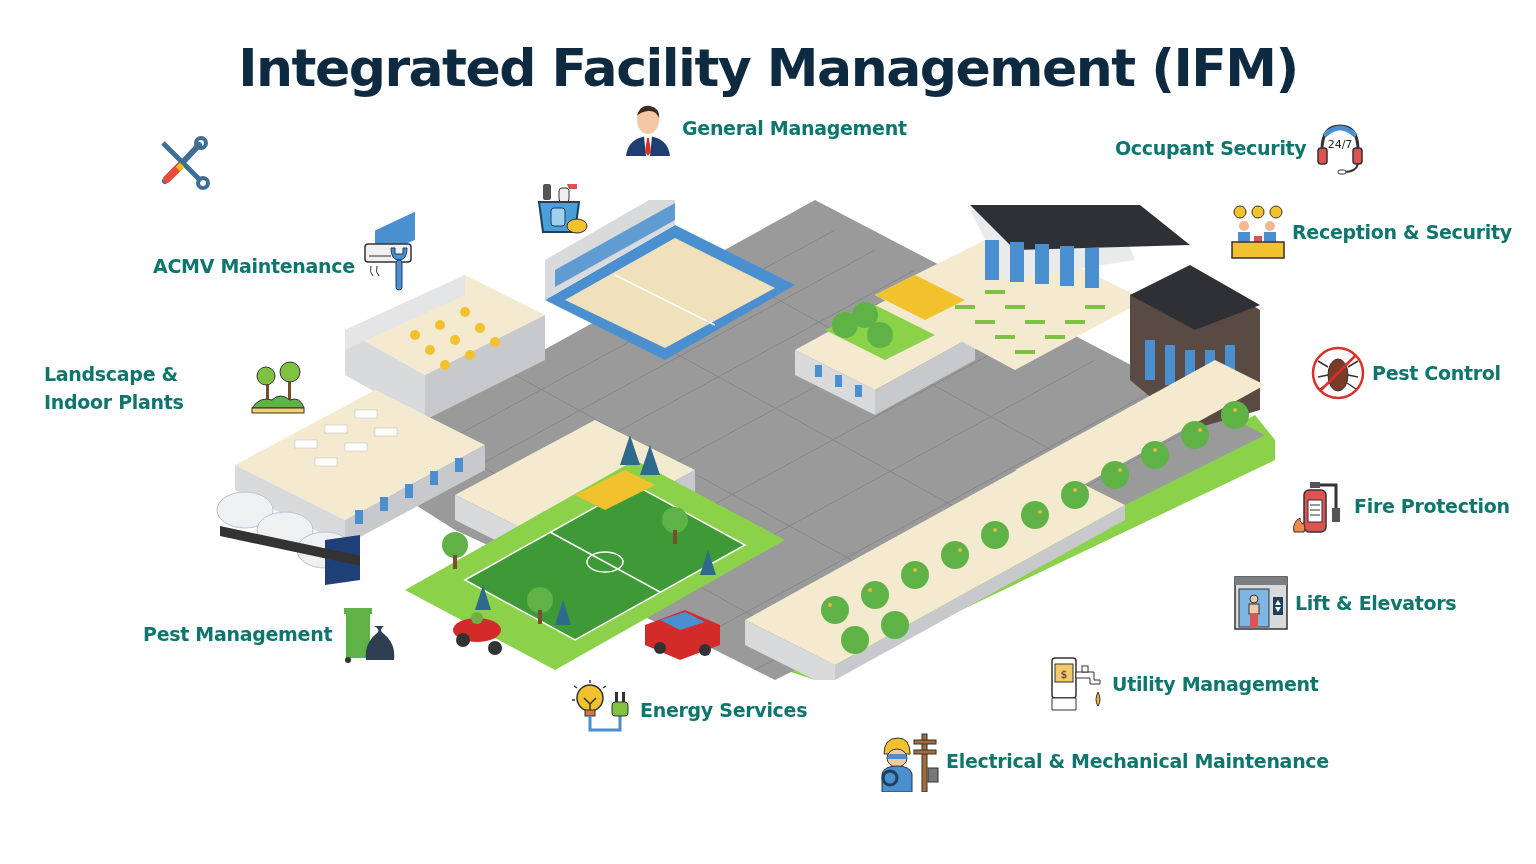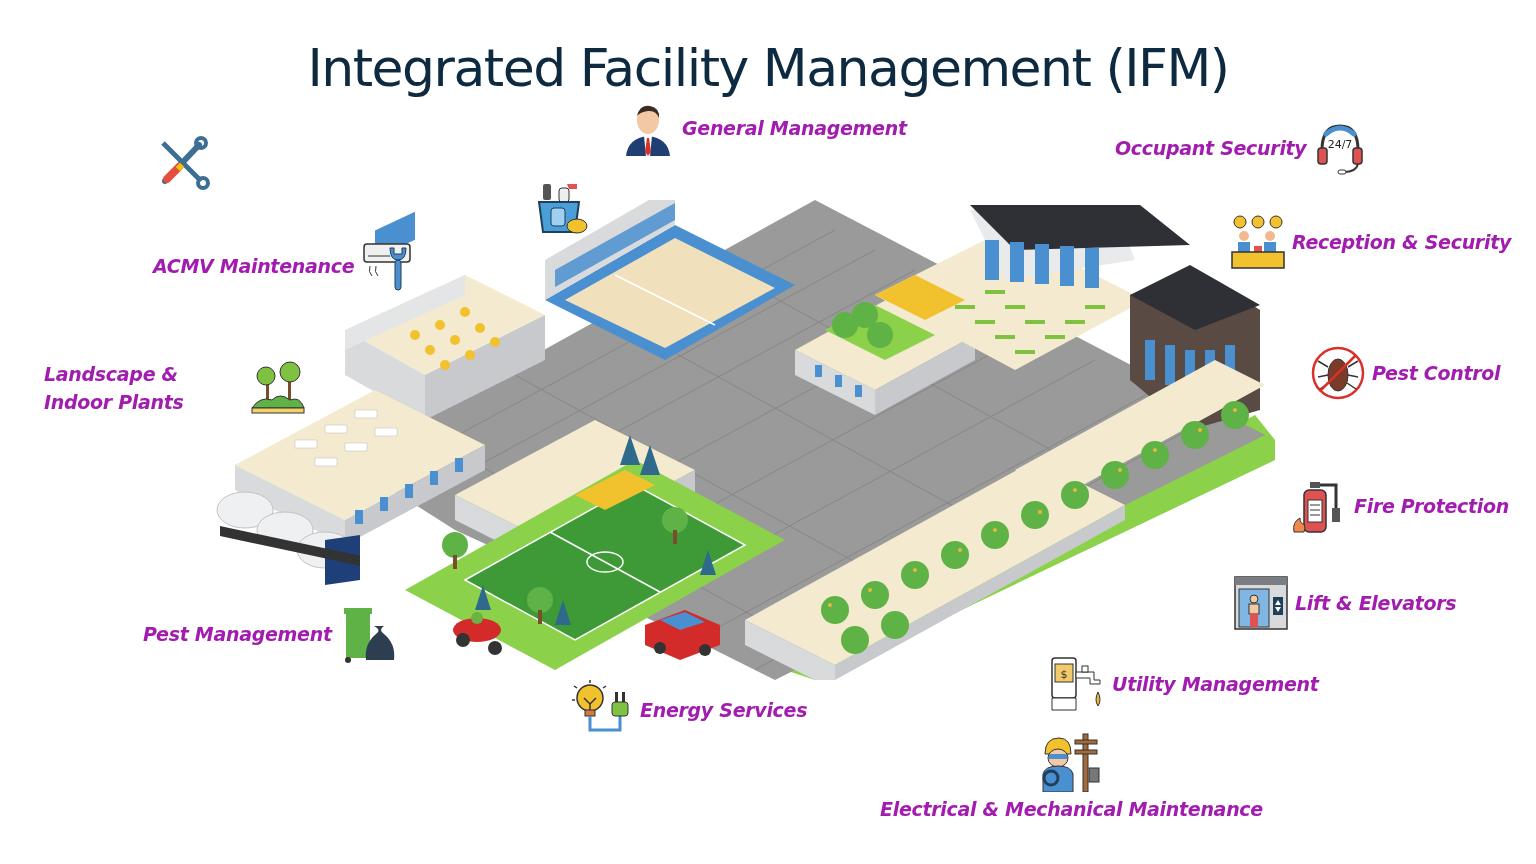--- a/index.html
+++ b/index.html
@@ -1,21 +1,21 @@
 <!DOCTYPE html>
 <html><head>
 <meta charset="utf-8">
 <style>
   html, body { margin: 0; padding: 0; background: #ffffff; }
   body { width: 1536px; height: 864px; position: relative; overflow: hidden;
          font-family: "DejaVu Sans", "Liberation Sans", sans-serif; color: #0f2740; }
   .title { position: absolute; left: 0; right: 0; top: 38px; text-align: center;
-           font-size: 52px; font-weight: normal; letter-spacing: -1.5px; color: #0e2a40; }
+           font-size: 52px; font-weight: bold; letter-spacing: -1.5px; color: #0e2a40; }
   .svc { position: absolute; display: flex; align-items: center; gap: 6px; }
-  .svc .lbl { font-size: 19px; font-weight: bold; color: #a21caf; white-space: nowrap; letter-spacing: -0.3px; font-style: italic; }
+  .svc .lbl { font-size: 19px; font-weight: bold; color: #0f766e; white-space: nowrap; letter-spacing: -0.3px; }
   .svc .icon { width: 56px; height: 56px; flex: 0 0 auto; }
   .svc .icon svg { width: 100%; height: 100%; display: block; }
   .scene { position: absolute; left: 215px; top: 200px; width: 1060px; height: 480px; }
   .scene svg { width: 100%; height: 100%; display: block; }
   .multiline .lbl { white-space: normal; width: 200px; line-height: 28px; }
 </style>
 </head>
 <body>
 
 <div class="title">Integrated Facility Management (IFM)</div>
@@ -269,21 +269,21 @@
         <rect x="10" y="4" width="8" height="16" rx="2" fill="#555"></rect>
         <rect x="26" y="8" width="10" height="14" rx="3" fill="#eee" stroke="#333"></rect>
         <path d="M34 4 L44 4 L44 9 L36 9Z" fill="#e05252"></path>
         <path d="M6 22 L46 22 L42 52 L10 52Z" fill="#4a9fd8" stroke="#1f3f5a" stroke-width="2"></path>
         <rect x="18" y="28" width="14" height="18" rx="3" fill="#9fd0f0" stroke="#1f3f5a"></rect>
         <ellipse cx="44" cy="46" rx="10" ry="7" fill="#f2c12e" stroke="#333"></ellipse>
       </svg>
   </span>
 </div>
 
-<div class="svc" style="left:1230px; top:214px;">
+<div class="svc" style="left:1230px; top:204px;">
   <span class="icon">
     <svg viewBox="0 0 56 56">
         <circle cx="10" cy="8" r="6" fill="#f2c12e" stroke="#333"></circle>
         <circle cx="28" cy="8" r="6" fill="#f2c12e" stroke="#333"></circle>
         <circle cx="46" cy="8" r="6" fill="#f2c12e" stroke="#333"></circle>
         <circle cx="14" cy="22" r="5" fill="#f2b98f"></circle>
         <rect x="8" y="28" width="12" height="10" fill="#4a8fd0"></rect>
         <circle cx="40" cy="22" r="5" fill="#f2b98f"></circle>
         <rect x="34" y="28" width="12" height="10" fill="#4a8fd0"></rect>
         <rect x="24" y="32" width="8" height="6" fill="#e05252"></rect>
@@ -416,21 +416,21 @@
           <line x1="4" y1="8" x2="7" y2="10"></line>
           <line x1="20" y1="2" x2="20" y2="5"></line>
           <line x1="36" y1="8" x2="33" y2="10"></line>
           <line x1="2" y1="22" x2="5" y2="22"></line>
         </g>
       </svg>
   </span>
   <span class="lbl">Energy Services</span>
 </div>
 
-<div class="svc" style="left:880px; top:730px;flex-direction:column;">
+<div class="svc" style="left:880px; top:730px;">
   <span class="icon" style="width:60px;height:62px;">
     <svg viewBox="0 0 60 62">
         <path d="M4 24 Q4 8 18 8 Q30 8 30 24Z" fill="#f2c12e" stroke="#333"></path>
         <ellipse cx="17" cy="28" rx="10" ry="9" fill="#f2c8a5" stroke="#333"></ellipse>
         <rect x="8" y="24" width="18" height="5" fill="#4a8fd0"></rect>
         <path d="M2 62 L2 44 Q4 36 17 36 Q30 36 32 44 L32 62Z" fill="#4a8fd0" stroke="#333"></path>
         <circle cx="10" cy="48" r="7" fill="none" stroke="#1f3f5a" stroke-width="3"></circle>
         <rect x="42" y="4" width="5" height="58" fill="#a56a3a" stroke="#333"></rect>
         <rect x="34" y="10" width="22" height="4" fill="#a56a3a" stroke="#333"></rect>
         <rect x="34" y="20" width="22" height="4" fill="#a56a3a" stroke="#333"></rect>

